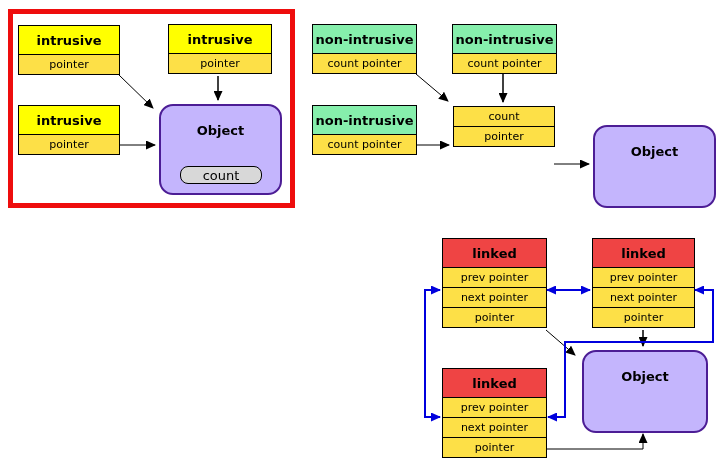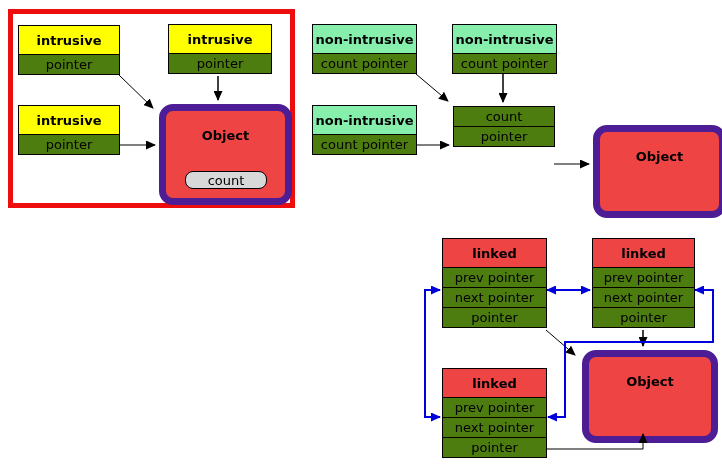--- a/index.html
+++ b/index.html
@@ -16,31 +16,31 @@
   }
 
   
   .pbox { position:absolute; border:1px solid #000; background:#fff; }
   .pbox .hdr {
     height:28px; display:flex; align-items:center; justify-content:center;
     font-weight:bold; font-size:13px; border-bottom:1px solid #000;
   }
   .pbox .row {
     height:19px; display:flex; align-items:center; justify-content:center;
-    font-size:13px; background:#4d7c0f; border-bottom:1px solid #000;
+    font-size:11px; background:#fde047; border-bottom:1px solid #000;
   }
   .pbox .row:last-child { border-bottom:none; }
   .hdr.yellow { background:#ffff00; }
   .hdr.green  { background:#86efac; }
   .hdr.cyan   { background:#ef4444; }
   .hdr.white  { background:#ffffff; }
 
   
   .objnode {
-    position:absolute; border:7px solid #4c1d95; border-radius:14px; background:#ef4444;
+    position:absolute; border:2px solid #4c1d95; border-radius:14px; background:#c4b5fd;
   }
   .objnode .objlabel {
     margin-top:17px; text-align:center; font-weight:bold; font-size:13px;
   }
   .countpill {
     position:absolute; border:1px solid #000; border-radius:8px; background:#d8d8d8;
     display:flex; align-items:center; justify-content:center; font-size:13px;
   }
 </style>
 </head>

